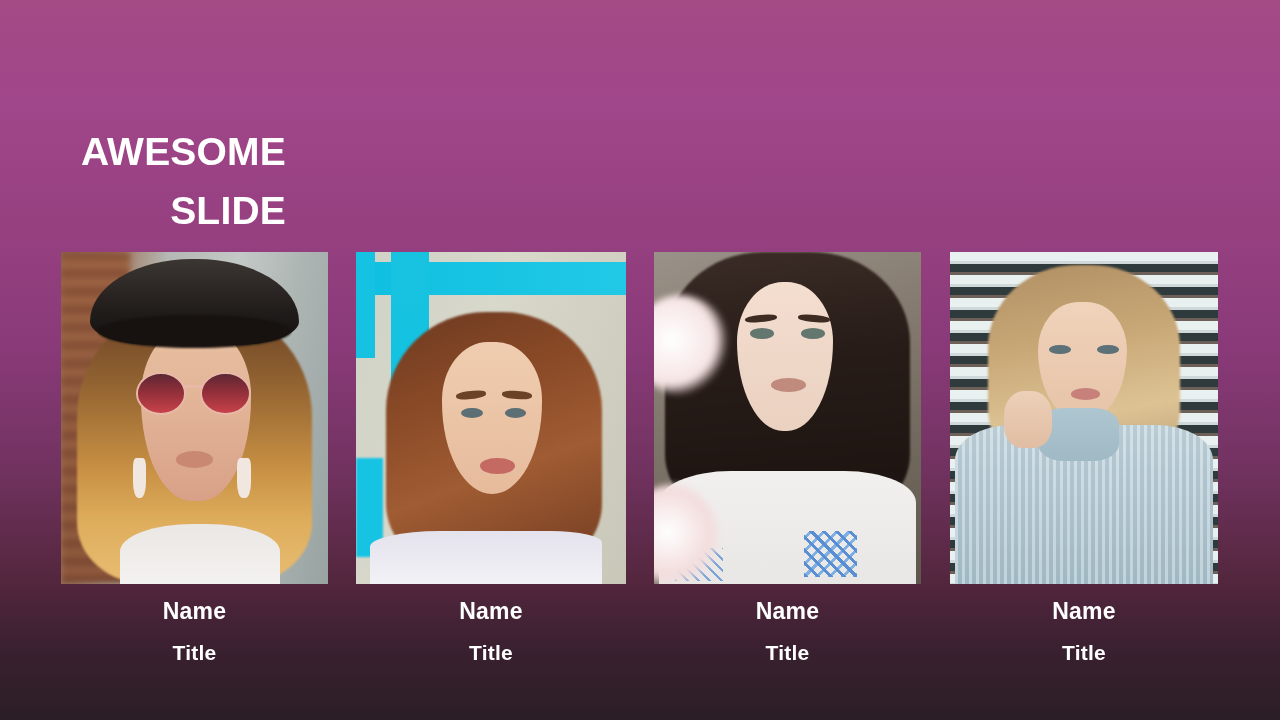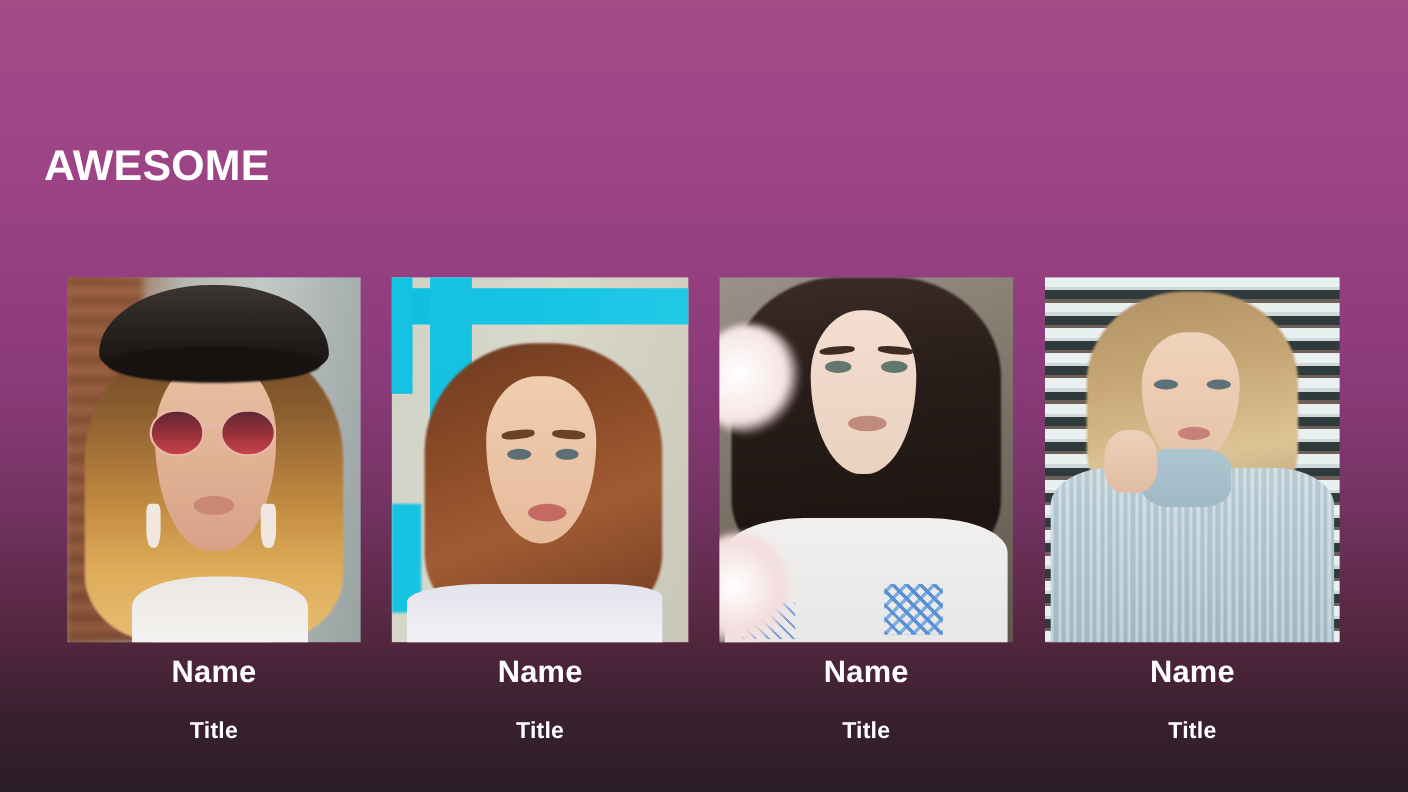--- a/index.html
+++ b/index.html
@@ -38,20 +38,21 @@
     top: 122px;
     width: 1280px;
     height: 110px;
   }
 
   #slide-title {
     position: absolute;
     left: 40px;
     top: 0px;
     width: 246px;
+    text-align: right;
     color: #ffffff;
     font-size: 39px;
     font-weight: bold;
     line-height: 1.52;
     letter-spacing: 0.2px;
   }
 
   #slide-body {
     position: absolute;
     left: 308px;
@@ -312,41 +313,42 @@
     width: 1280px;
     height: 80px;
   }
   .caption {
     position: absolute;
     top: 0;
     text-align: center;
     color: #ffffff;
   }
   .caption-name {
-    font-size: 28px;
+    font-size: 23px;
     font-weight: bold;
     line-height: 32px;
     letter-spacing: .2px;
   }
   .caption-title {
     font-size: 21px;
     font-weight: bold;
     line-height: 32px;
     letter-spacing: .2px;
-    margin-top: 22px;
+    margin-top: 10px;
   }
 </style>
 </head>
 <body>
 
 <div id="slide">
 
   <div id="header">
     <div id="slide-title">
       <div>AWESOME</div>
+      <div>SLIDE</div>
     </div>
   </div>
 
   <div id="photo-row">
 
     <div class="photo-card" style="left:61px; width:267px;">
       <div class="photo">
         <div class="layer p1-bg"></div>
         <div class="layer p1-brick"></div>
         <div class="layer p1-hair"></div>

